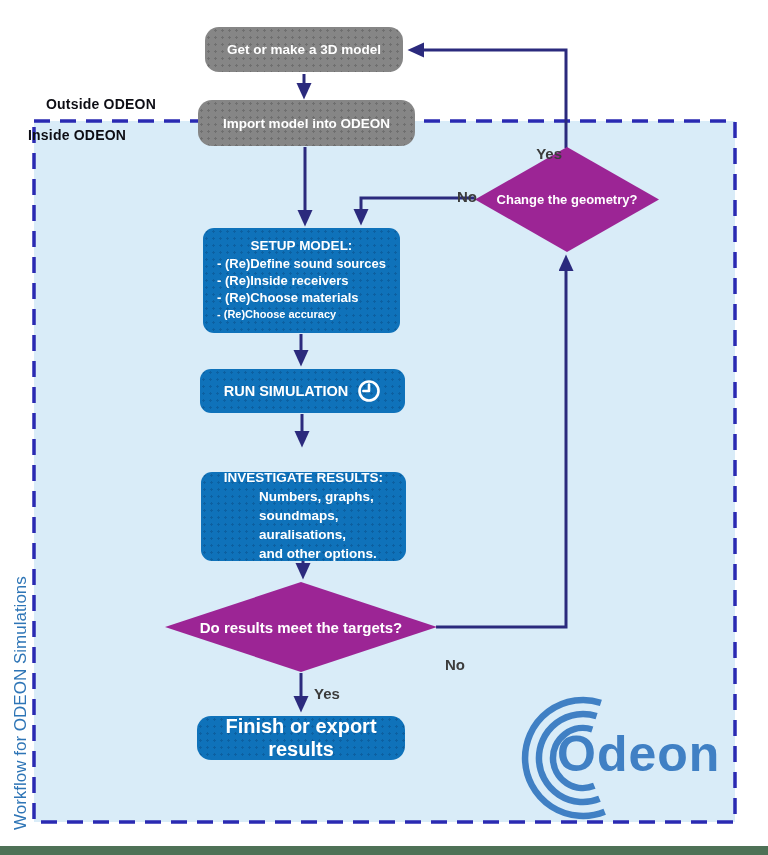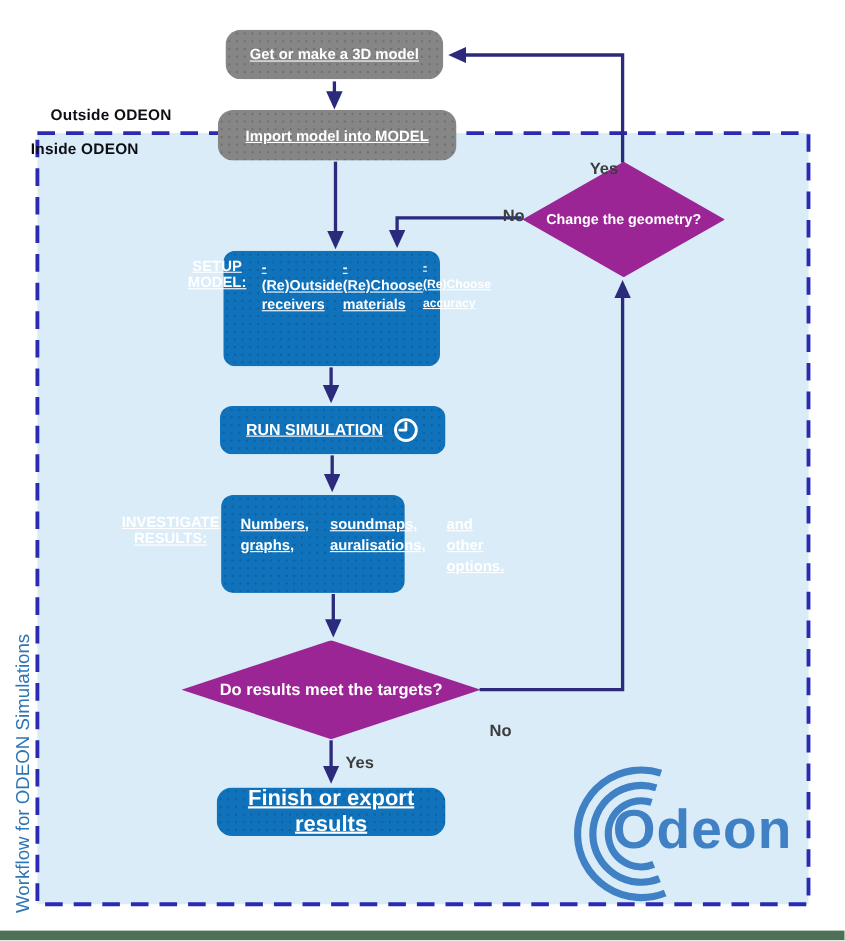--- a/index.html
+++ b/index.html
@@ -2,31 +2,31 @@
 <html><head>
 <meta charset="utf-8">
 <style>
   html,body{margin:0;padding:0;background:#ffffff;}
   .stage{position:relative;width:768px;height:855px;background:#ffffff;overflow:hidden;
          font-family:"Liberation Sans",sans-serif;}
   .stage svg.connectors{position:absolute;left:0;top:0;}
   .abs{position:absolute;}
   .region-label{font-size:14px;font-weight:bold;color:#0d0d14;letter-spacing:.2px;}
   .box{position:absolute;display:flex;align-items:center;justify-content:center;
-       color:#ffffff;font-weight:bold;text-align:center;box-sizing:border-box;text-decoration:underline;}
+       color:#ffffff;font-weight:bold;text-align:center;box-sizing:border-box;}
   .box-gray{background-color:#868686;border-radius:14px;font-size:13.5px;
        background-image:radial-gradient(rgba(50,50,50,.28) 1px,transparent 1.4px);
        background-size:7px 7px;}
   .box-blue{background-color:#0f72ba;border-radius:11px;font-size:13.5px;
        background-image:radial-gradient(rgba(0,25,60,.20) 1px,transparent 1.4px);
        background-size:7px 7px;}
-  .box-col{flex-direction:row;align-items:stretch;justify-content:center;}
+  .box-col{flex-direction:column;align-items:stretch;justify-content:center;}
   .box-heading{text-align:center;margin-bottom:2px;}
   .box-line{text-align:left;line-height:17px;}
-  .inv-line{text-align:left;line-height:19px;padding-left:19px;}
+  .inv-line{text-align:left;line-height:19px;padding-left:19px;margin-left:39px;}
   .diamond{position:absolute;display:flex;align-items:center;justify-content:center;
        background:#9c2595;color:#ffffff;font-weight:bold;text-align:center;
        clip-path:polygon(50% 0,100% 50%,50% 100%,0 50%);}
   .edge-label{position:absolute;font-size:15px;font-weight:bold;color:#3c3c3c;margin-top:16px;}
   .side-caption{position:absolute;left:11px;top:830px;width:258px;
        transform-origin:0 0;transform:rotate(-90deg);
        font-size:17px;color:#2e75b6;white-space:nowrap;}
   .run-row{display:flex;align-items:center;gap:9px;font-size:14.5px;}
   .logo-word{position:absolute;left:557px;top:727px;font-size:50px;font-weight:700;
        color:#4080c4;letter-spacing:1px;line-height:54px;}
@@ -60,41 +60,42 @@
   </svg>
 
   <div class="abs region-label" style="left:46px;top:96px;">Outside ODEON</div>
   <div class="abs region-label" style="left:28px;top:127px;">Inside ODEON</div>
 
   <div class="box box-gray" style="left:205px;top:27px;width:198px;height:45px;">
     <span>Get or make a 3D model</span>
   </div>
 
   <div class="box box-gray" style="left:198px;top:100px;width:217px;height:46px;">
-    <span>Import model into MODEL</span>
+    <span>Import model into ODEON</span>
   </div>
 
   <div class="box box-blue box-col" style="left:203px;top:228px;width:197px;height:105px;padding:6px 0 6px 14px;">
     <div class="box-heading" style="padding-right:14px;">SETUP MODEL:</div>
-    <div class="box-line" style="font-size:13px;">- (Re)Outside receivers</div>
+    <div class="box-line" style="font-size:13px;">- (Re)Define sound sources</div>
+    <div class="box-line" style="font-size:13px;">- (Re)Inside receivers</div>
     <div class="box-line" style="font-size:13px;">- (Re)Choose materials</div>
     <div class="box-line" style="font-size:11px;">- (Re)Choose accuracy</div>
   </div>
 
   <div class="box box-blue" style="left:200px;top:369px;width:205px;height:44px;">
     <div class="run-row">
       <span>RUN SIMULATION</span>
       <svg width="24" height="24" viewBox="0 0 24 24">
         <circle cx="12" cy="12" r="9.5" fill="none" stroke="#ffffff" stroke-width="2.6"></circle>
         <path d="M12,12 L12,5.6 M12,12 L6.4,12" stroke="#ffffff" stroke-width="2.6" stroke-linecap="round" fill="none"></path>
       </svg>
     </div>
   </div>
 
-  <div class="box box-blue box-col" style="left:201px;top:450px;width:167px;height:89px;padding:17px 0;">
+  <div class="box box-blue box-col" style="left:201px;top:472px;width:205px;height:89px;padding:17px 0;">
     <div class="box-heading">INVESTIGATE RESULTS:</div>
     <div class="inv-line">Numbers, graphs,</div>
     <div class="inv-line">soundmaps, auralisations,</div>
     <div class="inv-line">and other options.</div>
   </div>
 
   <div class="diamond" style="left:165px;top:582px;width:272px;height:90px;font-size:15px;">
     <span>Do results meet the targets?</span>
   </div>
 

